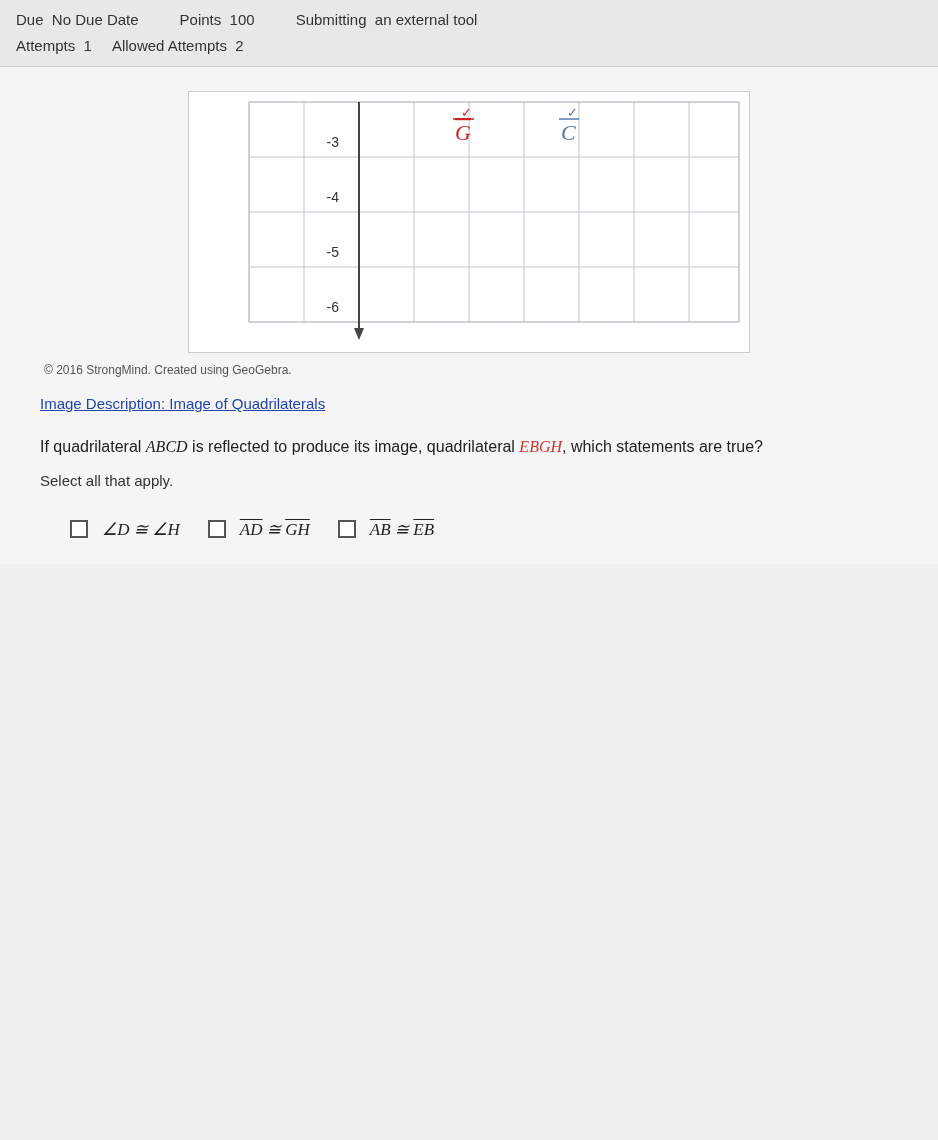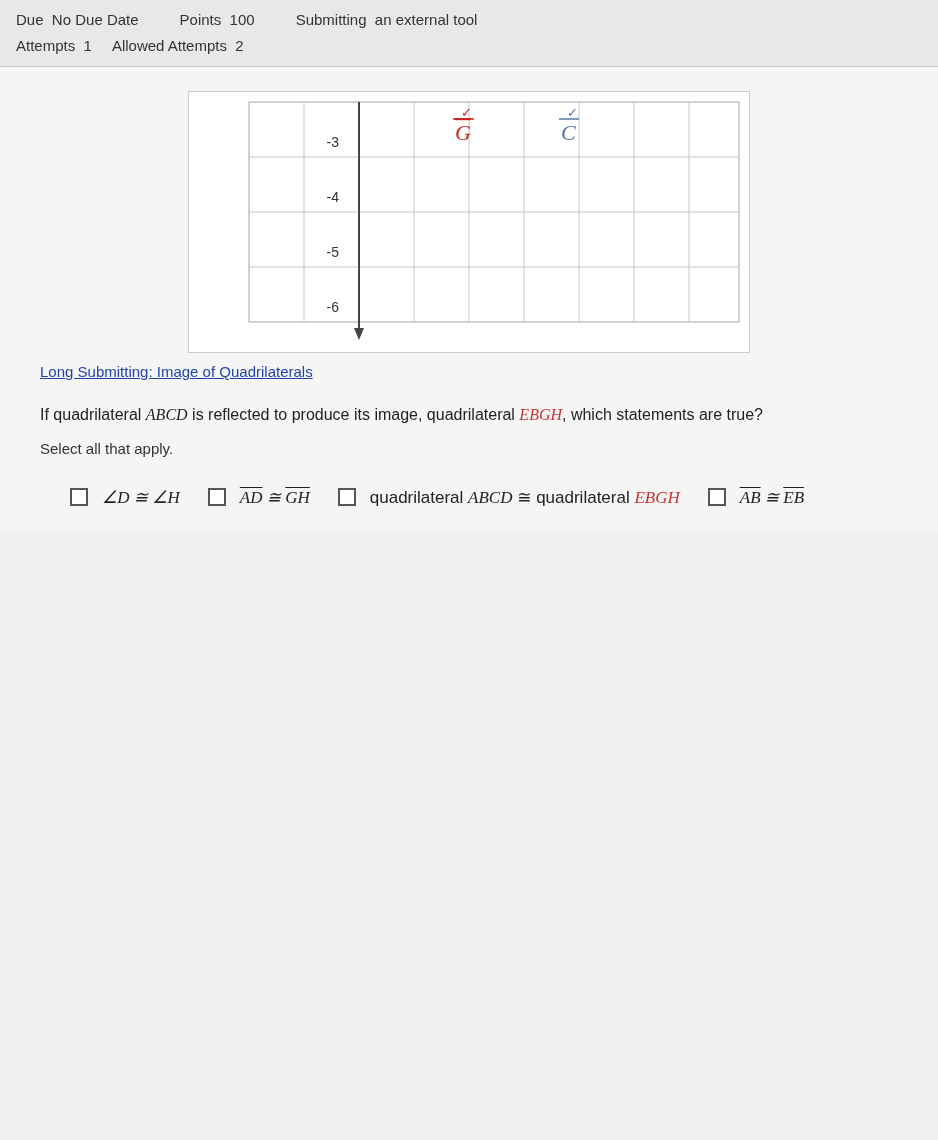--- a/index.html
+++ b/index.html
@@ -164,22 +164,23 @@
 
         <line x1="264" y1="27" x2="285" y2="27" stroke="#cc2222" stroke-width="1.5"></line>
 
         <text x="378" y="25" font-size="13" fill="#5577aa" font-family="Arial">✓</text>
         <text x="372" y="48" font-size="22" fill="#5577aa" font-style="italic" font-family="Georgia, serif">C</text>
         <line x1="370" y1="27" x2="390" y2="27" stroke="#5577aa" stroke-width="1.5"></line>
       </svg>
     </div>
   </div>
 
-
-  <a class="long-description-link" href="#">Long Submitting: Image of Quadrilaterals</a>
+  <p class="copyright">© 2016 StrongMind. Created using GeoGebra.</p>
+
+  <a class="long-description-link" href="#">Image Description: Image of Quadrilaterals</a>
 
   <p class="question-text">
     If quadrilateral <span class="italic-serif">ABCD</span> is reflected to produce its image, quadrilateral <span class="colored-italic">EBGH</span>, which statements are true?
   </p>
 
   <p class="select-all">Select all that apply.</p>
 
   <ul class="choices-list">
 
     <li class="choice-item">
@@ -189,26 +190,20 @@
       </span>
     </li>
 
     <li class="choice-item">
       <span class="choice-checkbox"></span>
       <span class="choice-label math-text">
         <span style="text-decoration:overline;font-style:italic;">AD</span> ≅ <span style="text-decoration:overline;font-style:italic;">GH</span>
       </span>
     </li>
 
-    <li class="choice-item">
-      <span class="choice-checkbox"></span>
-      <span class="choice-label">
-        quadrilateral <span class="math-text" style="font-style:italic;">ABCD</span> ≅ quadrilateral <span class="math-text" style="font-style:italic;color:#cc3333;">EBGH</span>
-      </span>
-    </li>
 
     <li class="choice-item">
       <span class="choice-checkbox"></span>
       <span class="choice-label math-text">
         <span style="text-decoration:overline;font-style:italic;">AB</span> ≅ <span style="text-decoration:overline;font-style:italic;margin-top:11px;">EB</span>
       </span>
     </li>
 
   </ul>
 

